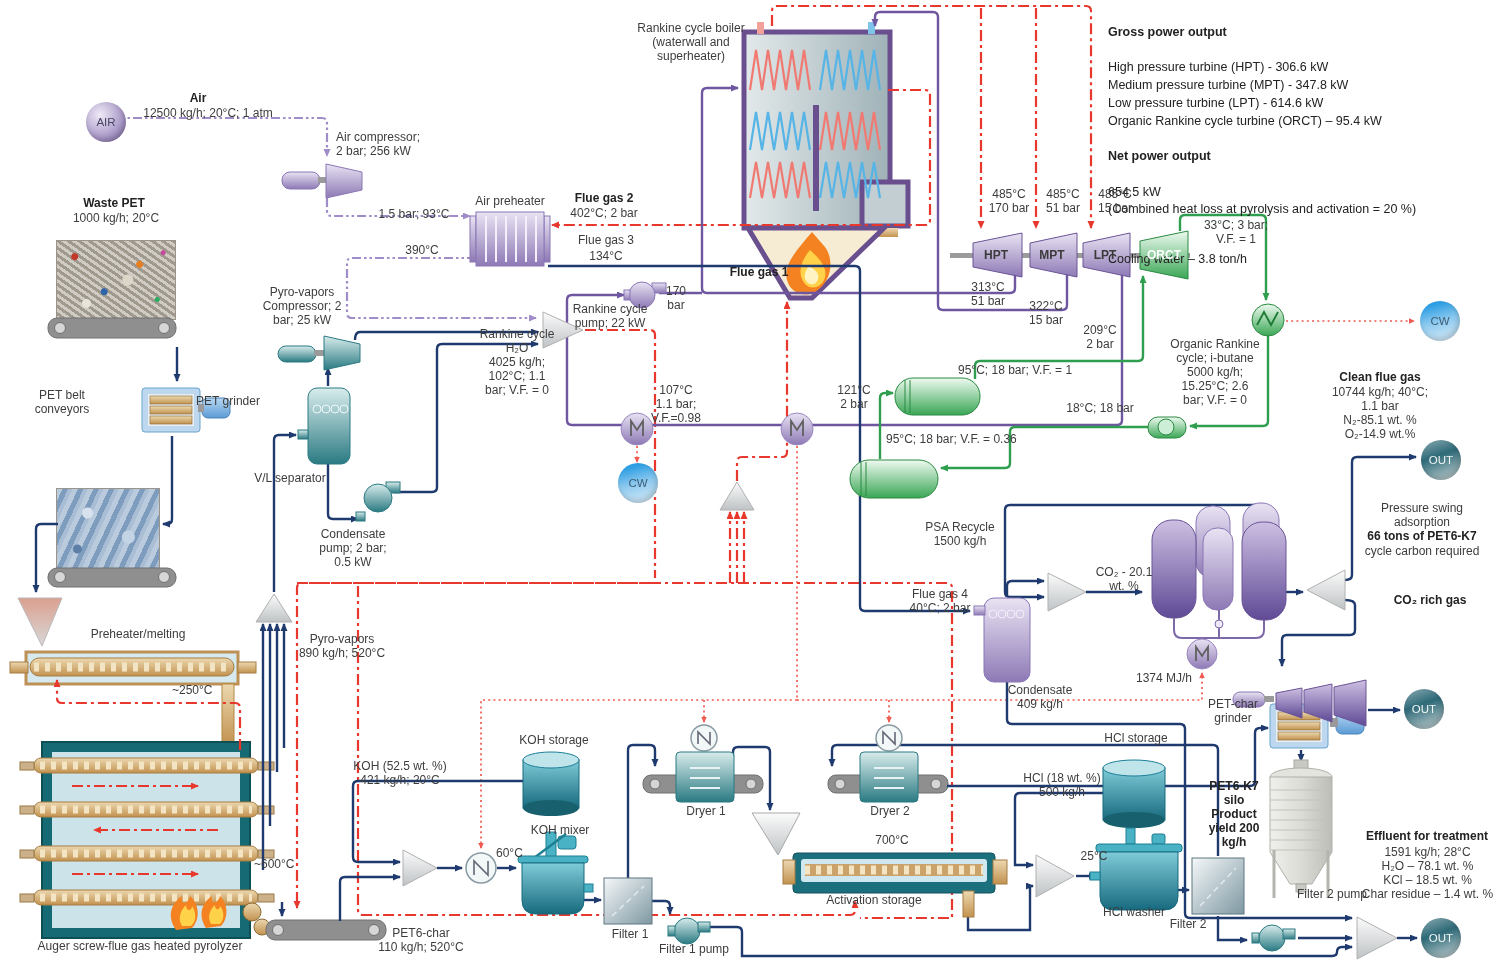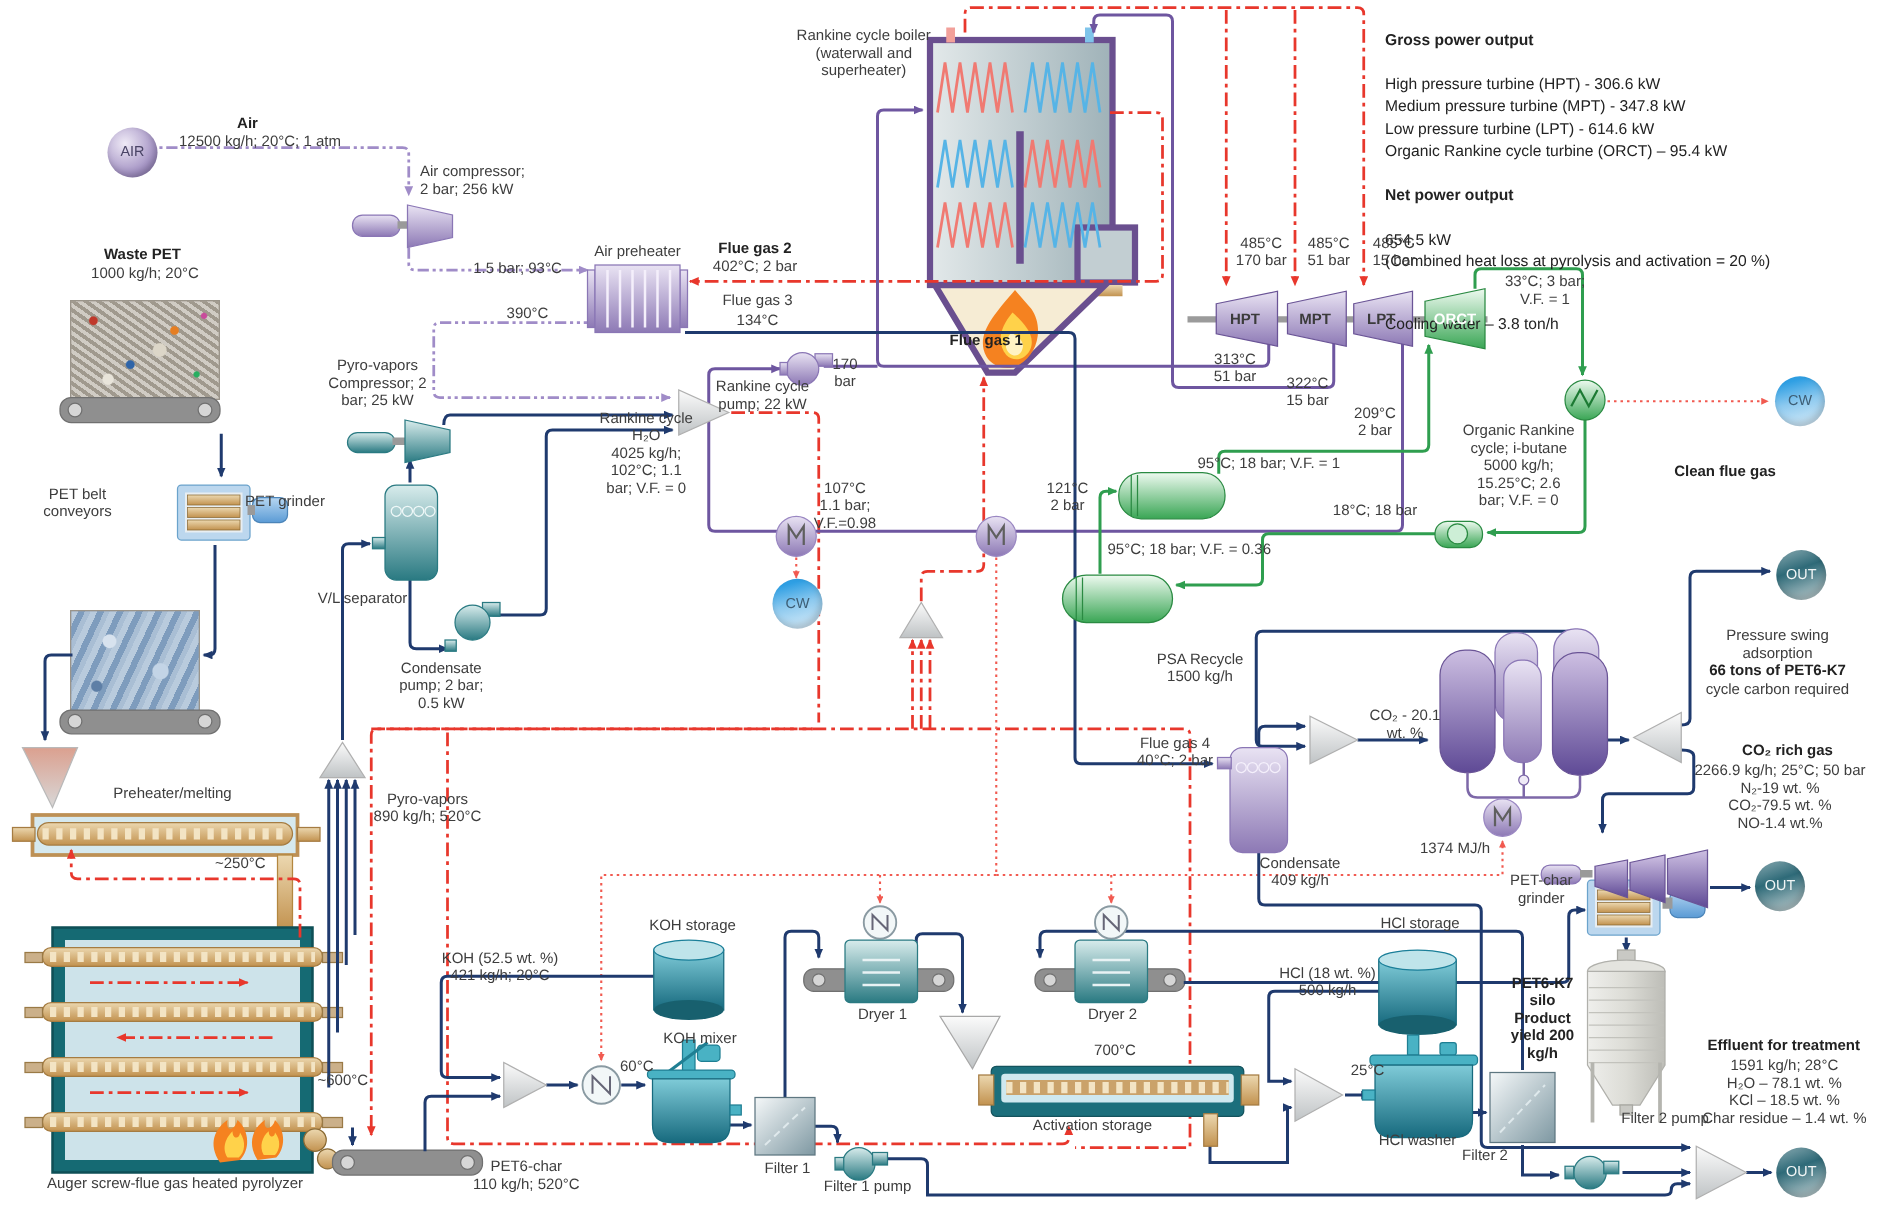--- a/index.html
+++ b/index.html
@@ -570,21 +570,21 @@
   <div class="lbl" style="left:560px;top:207px;width:88px;">402°C; 2 bar</div>
   <div class="lbl" style="left:568px;top:234px;width:76px;">Flue gas 3</div>
   <div class="lbl" style="left:576px;top:250px;width:60px;">134°C</div>
   <div class="lbl" style="left:630px;top:22px;width:122px;">Rankine cycle boiler
 (waterwall and
 superheater)</div>
   <div class="lbl" style="left:560px;top:303px;width:100px;">Rankine cycle
 pump; 22 kW</div>
   <div class="lbl" style="left:656px;top:285px;width:40px;">170
 bar</div>
-  <div class="lbl b" style="left:706px;top:266px;width:92px;padding-left:37px;">Flue gas 1</div>
+  <div class="lbl b" style="left:676px;top:266px;width:92px;padding-left:37px;">Flue gas 1</div>
   <div class="lbl" style="left:466px;top:328px;width:102px;">Rankine cycle
 H₂O
 4025 kg/h;
 102°C; 1.1
 bar; V.F. = 0</div>
   <div class="lbl" style="left:984px;top:188px;width:50px;">485°C
 170 bar</div>
   <div class="lbl" style="left:1040px;top:188px;width:46px;">485°C
 51 bar</div>
   <div class="lbl" style="left:1092px;top:188px;width:46px;">485°C
@@ -608,38 +608,38 @@
 bar; V.F. = 0</div>
   <div class="lbl l" style="left:958px;top:364px;width:165px;">95°C; 18 bar; V.F. = 1</div>
   <div class="lbl l" style="left:886px;top:433px;width:175px;">95°C; 18 bar; V.F. = 0.36</div>
   <div class="lbl" style="left:1058px;top:402px;width:84px;">18°C; 18 bar</div>
   <div class="lbl" style="left:636px;top:384px;width:80px;">107°C
 1.1 bar;
 V.F.=0.98</div>
   <div class="lbl" style="left:826px;top:384px;width:56px;">121°C
 2 bar</div>
   <div class="lbl b" style="left:1324px;top:371px;width:112px;">Clean flue gas</div>
+  <div class="lbl" style="left:1312px;top:386px;width:136px;">10744 kg/h; 40°C;
+1.1 bar
+N₂-85.1 wt. %
+O₂-14.9 wt.%</div>
   <div class="lbl" style="left:912px;top:521px;width:96px;">PSA Recycle
 1500 kg/h</div>
   <div class="lbl" style="left:894px;top:588px;width:92px;">Flue gas 4
 40°C; 2 bar</div>
   <div class="lbl" style="left:996px;top:684px;width:88px;">Condensate
 409 kg/h</div>
   <div class="lbl" style="left:1086px;top:566px;width:76px;">CO₂ - 20.1
 wt. %</div>
   <div class="lbl" style="left:1348px;top:502px;width:148px;">Pressure swing
 adsorption</div>
   <div class="lbl b" style="left:1348px;top:530px;width:148px;">66 tons of PET6-K7</div>
   <div class="lbl" style="left:1348px;top:545px;width:148px;">cycle carbon required</div>
   <div class="lbl" style="left:1128px;top:672px;width:72px;">1374 MJ/h</div>
   <div class="lbl b" style="left:1366px;top:594px;width:128px;">CO₂ rich gas</div>
-  <div class="lbl" style="left:1344px;top:610px;width:160px;">2266.9 kg/h; 25°C; 50 bar
-N₂-19 wt. %
-CO₂-79.5 wt. %
-NO-1.4 wt.%</div>
   <div class="lbl" style="left:1196px;top:698px;width:74px;">PET-char
 grinder</div>
   <div class="lbl b" style="left:1196px;top:780px;width:76px;">PET6-K7
 silo
 Product
 yield 200
 kg/h</div>
   <div class="lbl b" style="left:1342px;top:830px;width:170px;">Effluent for treatment</div>
   <div class="lbl" style="left:1340px;top:846px;width:175px;">1591 kg/h; 28°C
 H₂O – 78.1 wt. %

